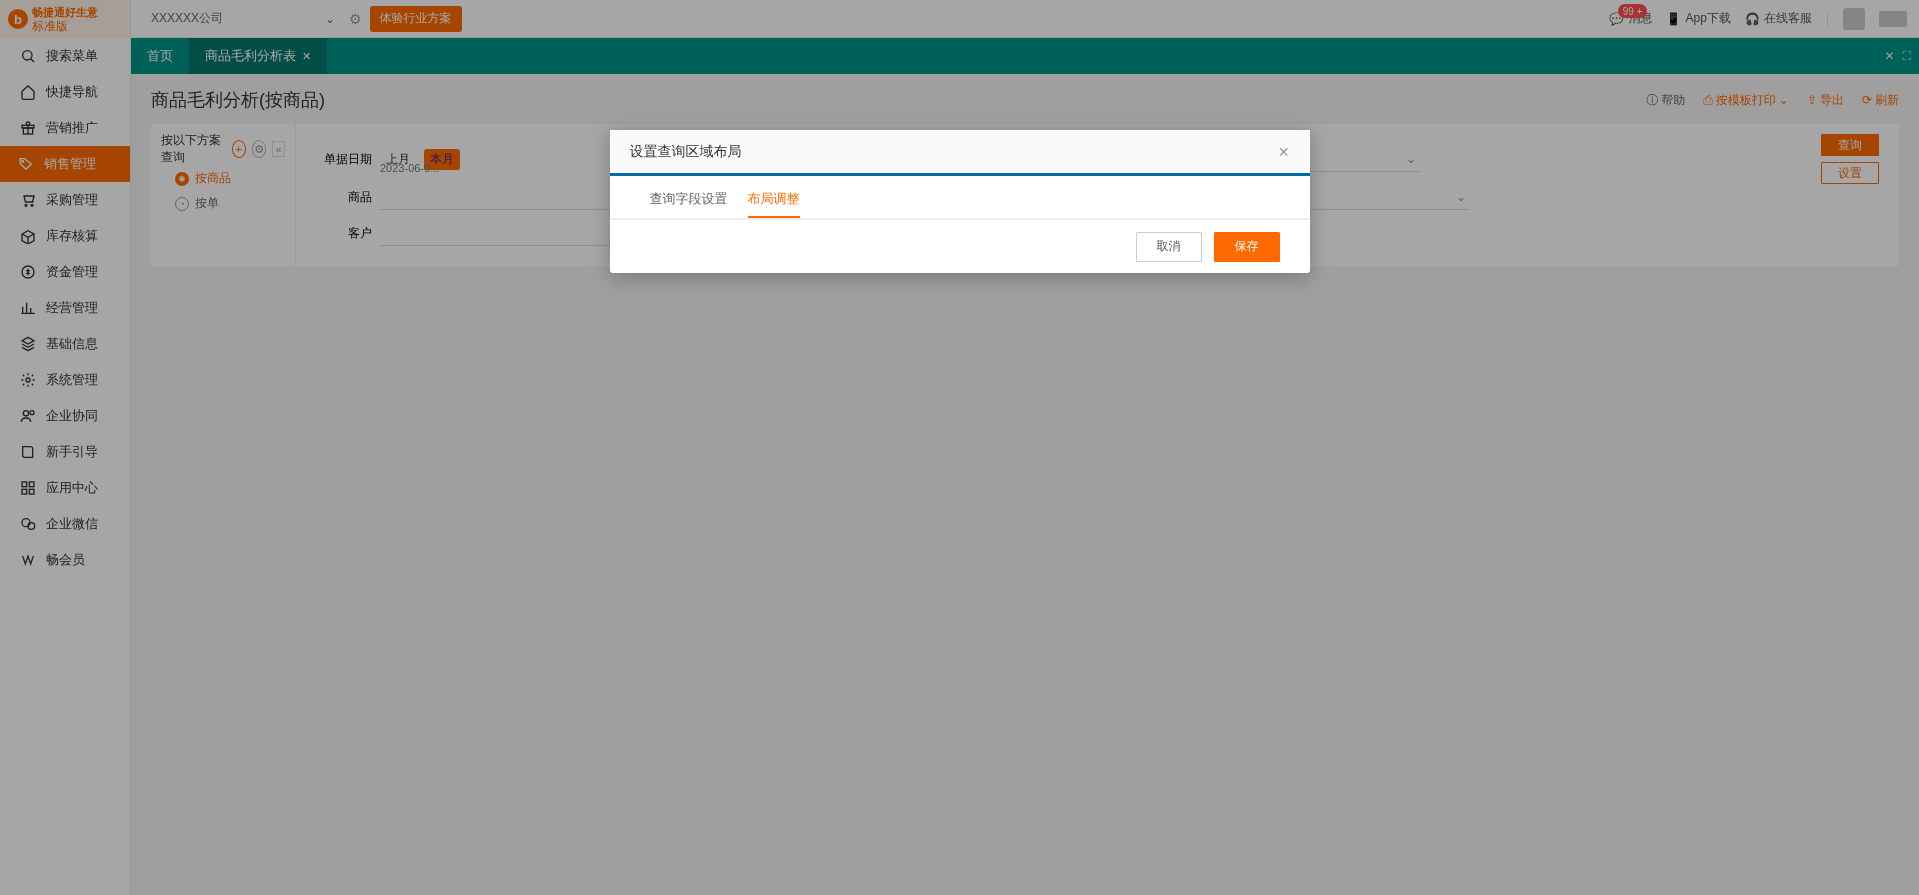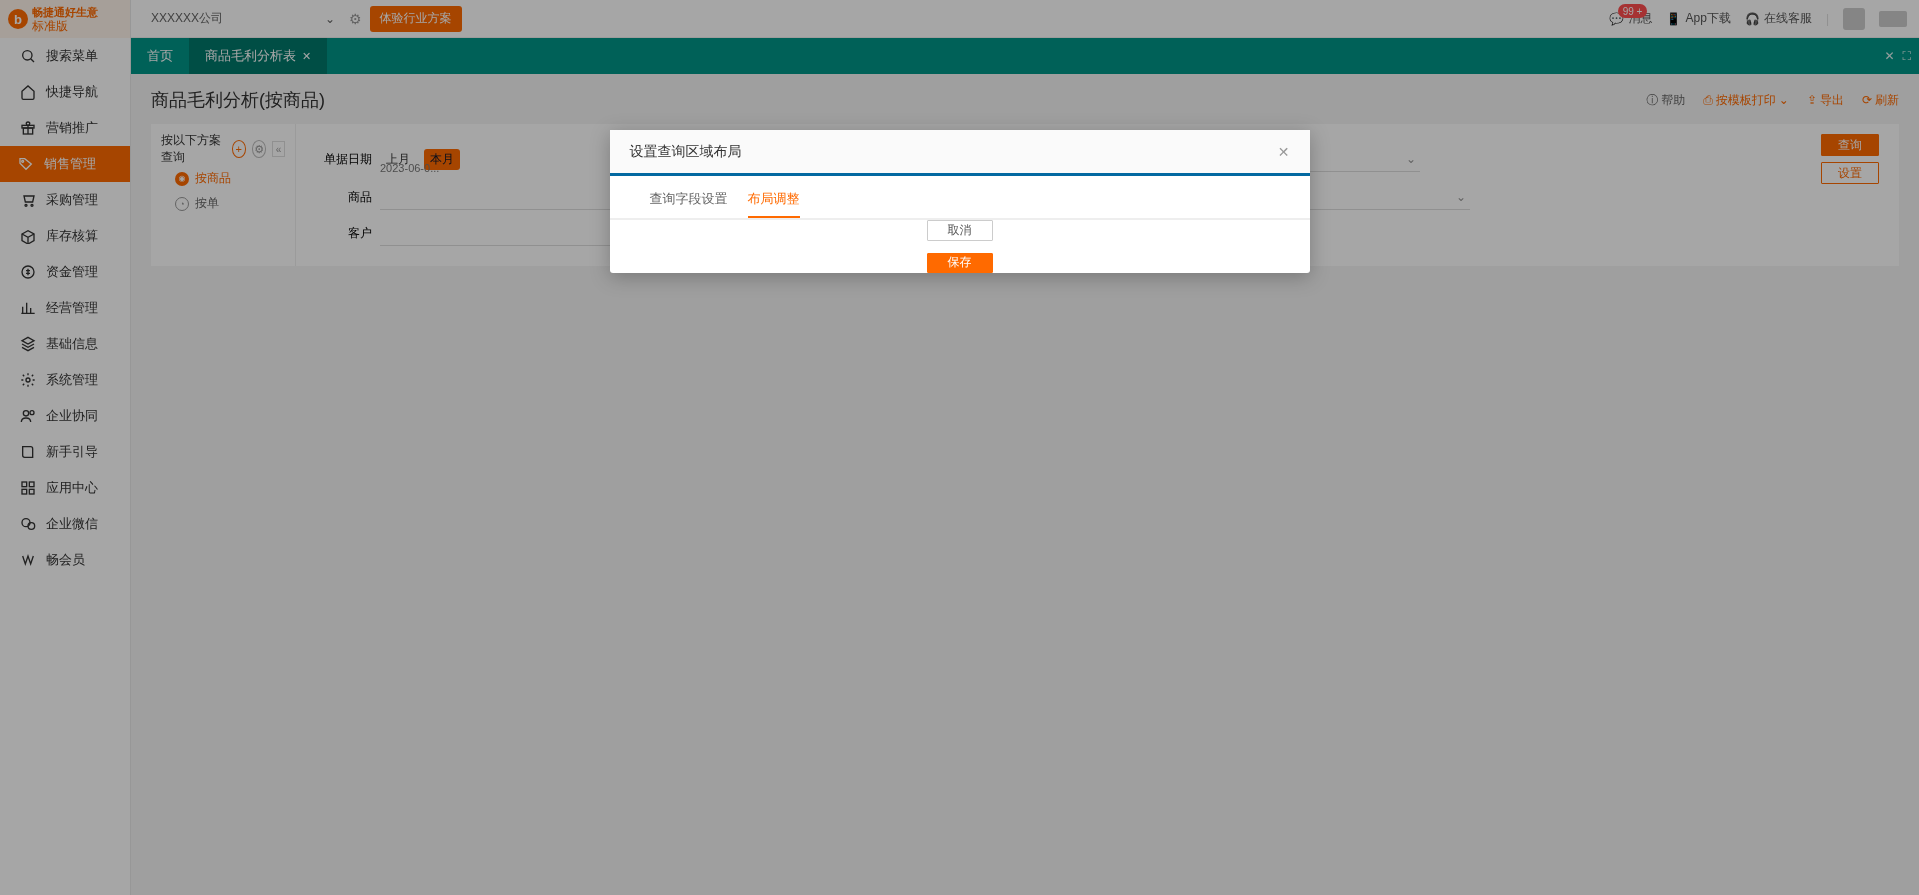--- a/index.html
+++ b/index.html
@@ -54,42 +54,42 @@
     .filter-opt { display: flex; align-items: center; gap: 6px; padding: 4px 0 4px 14px; font-size: 12px; color: #666; cursor: pointer; }
     .filter-opt.on { color: #ff6a00; }
     .dot-icon { width: 14px; height: 14px; border-radius: 50%; display: inline-flex; align-items: center; justify-content: center; }
     .dot-icon.orange { background: #ff6a00; color: #fff; font-size: 8px; }
     .dot-icon.grey { border: 1px solid #999; color: #999; font-size: 9px; }
 
     .query-area { flex: 1; background: #fff; padding: 10px 20px; }
     .query-row { display: flex; align-items: center; gap: 8px; margin-bottom: 10px; }
     .field-label { width: 56px; text-align: right; color: #000000; font-size: 12px; }
     .date-chip { font-size: 12px; padding: 2px 6px; border-radius: 3px; cursor: pointer; }
-    .date-chip.on { background: #ff6a00; color: #0f172a; }
+    .date-chip.on { background: #ff6a00; color: #4c1d95; }
     .date-range-text { font-size: 11px; color: #777; }
     .field-input { flex: 0 0 320px; height: 26px; border: none; border-bottom: 1px solid #ddd; background: transparent; font-size: 12px; color: #666; }
     .status-combo { width: 320px; height: 26px; border-bottom: 1px solid #ddd; display: flex; align-items: center; justify-content: space-between; color: #999; font-size: 12px; padding-right: 4px; cursor: pointer; }
     .query-buttons { margin-left: auto; display: flex; flex-direction: column; gap: 6px; }
     .btn { height: 22px; padding: 0 16px; border-radius: 1px; font-size: 12px; display: inline-flex; align-items: center; justify-content: center; cursor: pointer; }
     .btn-primary { background: #ff6a00; color: #fff; border: 1px solid #ff6a00; }
     .btn-outline { background: #fff; color: #ff6a00; border: 1px solid #ff6a00; }
 
     
     .overlay { position: absolute; inset: 0; background: rgba(0,0,0,.35); }
     .modal { position: absolute; left: 50%; transform: translateX(-50%); top: 130px; width: 700px; background: #fff; border-radius: 3px; box-shadow: 0 4px 20px rgba(0,0,0,.25); display: flex; flex-direction: column; }
     .modal-header { height: 46px; display: flex; align-items: center; padding: 0 20px; border-bottom: 3px solid #0369a1; background: #fafafa; }
     .modal-title { font-size: 14px; color: #333; }
     .modal-close { margin-left: auto; cursor: pointer; font-size: 14px; color: #999; }
     .modal-tabs { display: flex; gap: 20px; padding: 14px 40px 0; border-bottom: 1px solid #eee; }
     .modal-tab { padding-bottom: 8px; font-size: 13px; color: #666; cursor: pointer; border-bottom: 2px solid transparent; }
     .modal-tab.active { color: #ff6a00; border-bottom-color: #ff6a00; }
     .modal-body { padding: 14px 40px 40px; min-height: 350px; }
     .layout-zone { border: 1px dashed #ff9a52; border-radius: 3px; padding: 20px 16px; display: grid; grid-template-columns: repeat(3, 1fr); gap: 16px 40px; }
     .layout-chip { height: 36px; background: #fdece0; display: flex; align-items: center; padding: 0 14px; font-size: 12px; color: #444; cursor: move; }
-    .modal-footer { height: 54px; border-top: 1px solid #eee; display: flex; align-items: center; justify-content: flex-end; gap: 12px; padding: 0 30px; flex-direction: column; }
+    .modal-footer { height: 54px; border-top: 1px solid #eee; display: flex; align-items: center; justify-content: flex-end; gap: 12px; padding: 0 30px; }
     .modal-footer .btn { height: 30px; padding: 0 20px; }
     .btn-default { background: #fff; color: #555; border: 1px solid #ccc; }
 
     svg { width: 16px; height: 16px; }
   </style>
 </head>
 <body>
 
 <div class="app">
   <aside class="sidebar">

